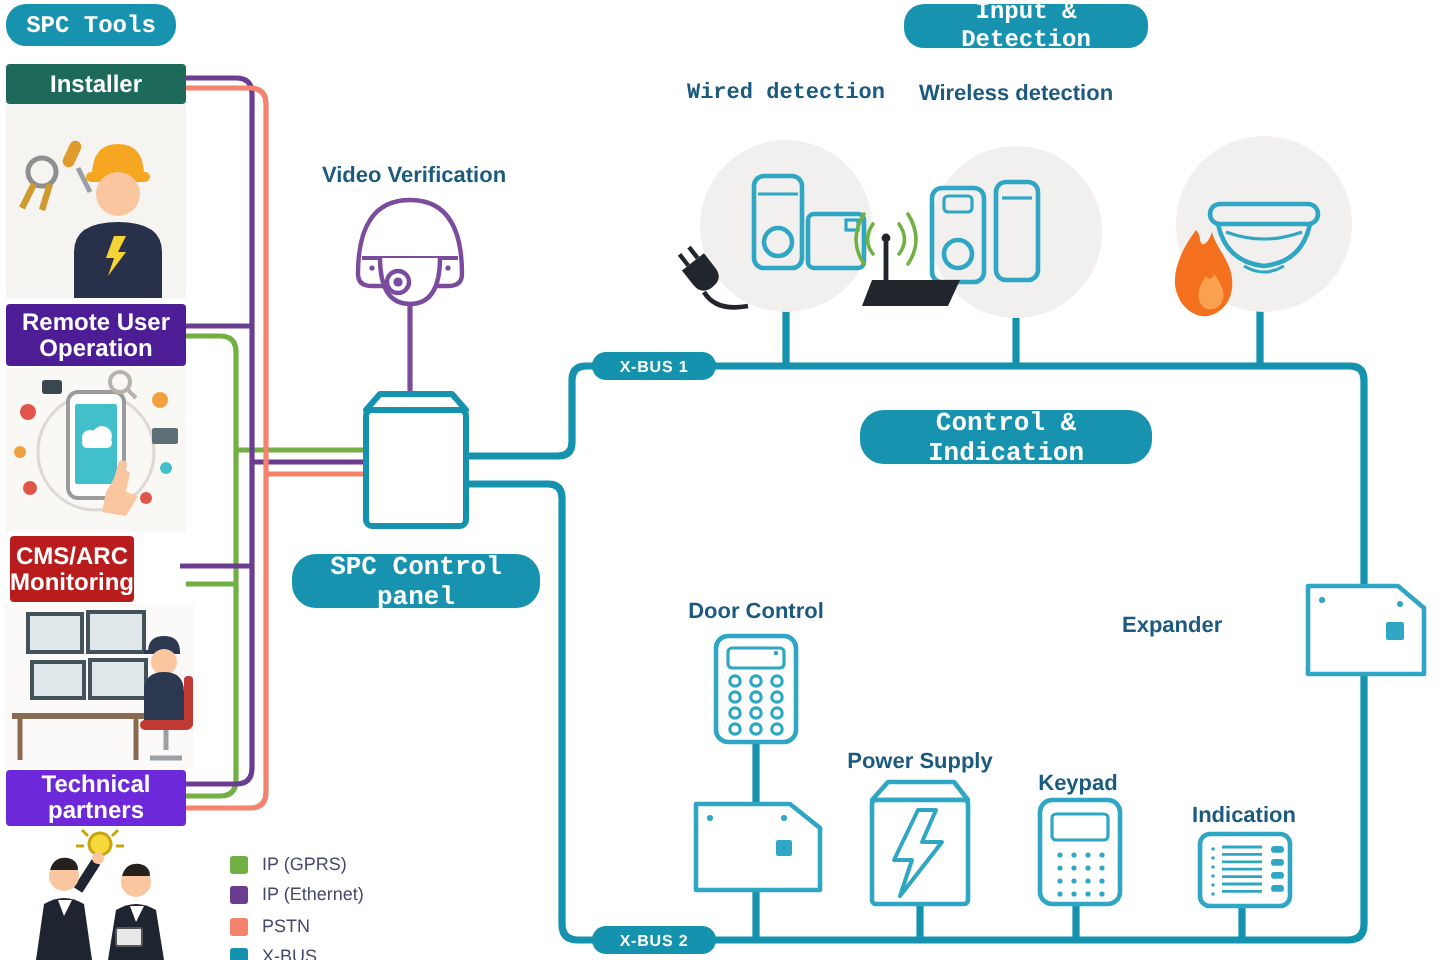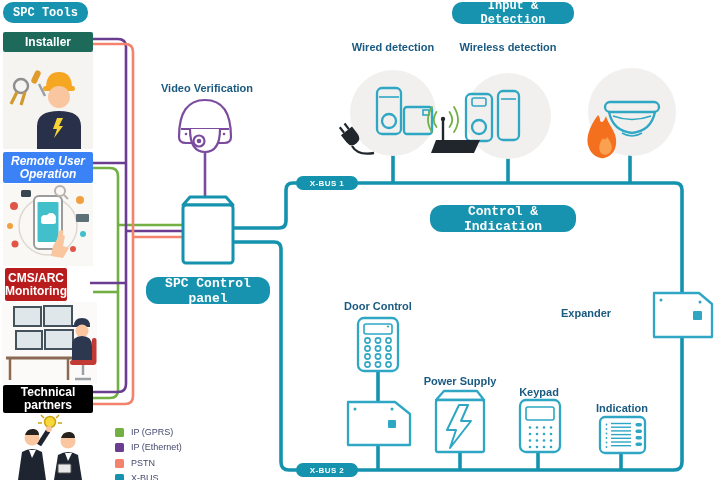--- a/index.html
+++ b/index.html
@@ -309,26 +309,26 @@
       <rect class="devfill" x="693" y="311" width="9" height="9" rx="1"></rect>
     </g>
   </svg>
 
   <div class="pill" style="left:3px;top:2px;width:85px;height:21px;border-radius:10px;font-size:12px;">SPC Tools</div>
   <div class="pill" style="left:452px;top:2px;width:122px;height:22px;border-radius:10px;font-size:12px;">Input &amp; Detection</div>
   <div class="pill" style="left:430px;top:205px;width:146px;height:27px;border-radius:12px;font-size:13px;">Control &amp; Indication</div>
   <div class="pill" style="left:146px;top:277px;width:124px;height:27px;border-radius:12px;font-size:13px;">SPC Control panel</div>
 
   <div class="sec" style="left: 3px; top: 32px; width: 90px; height: 20px; background-color: rgb(29, 106, 91);">Installer</div>
-  <div class="sec" style="left: 3px; top: 152px; width: 90px; height: 31px; background-color: #3b82f6; font-style: italic;">Remote User Operation</div>
+  <div class="sec" style="left: 3px; top: 152px; width: 90px; height: 31px; background-color: #4c1d95;">Remote User Operation</div>
   <div class="sec" style="left: 5px; top: 268px; width: 62px; height: 33px; background-color: #b91c1c;">CMS/ARC Monitoring</div>
-  <div class="sec" style="left: 3px; top: 385px; width: 90px; height: 28px; background-color: #000000;">Technical partners</div>
+  <div class="sec" style="left: 3px; top: 385px; width: 90px; height: 28px; background-color: #6d28d9;">Technical partners</div>
 
   <div class="lbl" style="left:147px;top:82px;width:120px;">Video Verification</div>
-  <div class="lbl" style="left:333px;top:41px;width:120px;">Wired detection</div>
+  <div class="lbl" style="left:333px;top:41px;width:120px;font-family:Liberation Mono, monospace;">Wired detection</div>
   <div class="lbl" style="left:448px;top:41px;width:120px;">Wireless detection</div>
   <div class="lbl" style="left:318px;top:300px;width:120px;">Door Control</div>
   <div class="lbl" style="left:479px;top:386px;width:120px;">Keypad</div>
   <div class="lbl" style="left:400px;top:375px;width:120px;">Power Supply</div>
   <div class="lbl" style="left:562px;top:402px;width:120px;">Indication</div>
   <div class="lbl" style="left:561px;top:307px;width:86px;text-align:left;">Expander</div>
 
   <div class="buspill" style="left:296px;top:176px;">X-BUS 1</div>
   <div class="buspill" style="left:296px;top:463px;">X-BUS 2</div>
 

